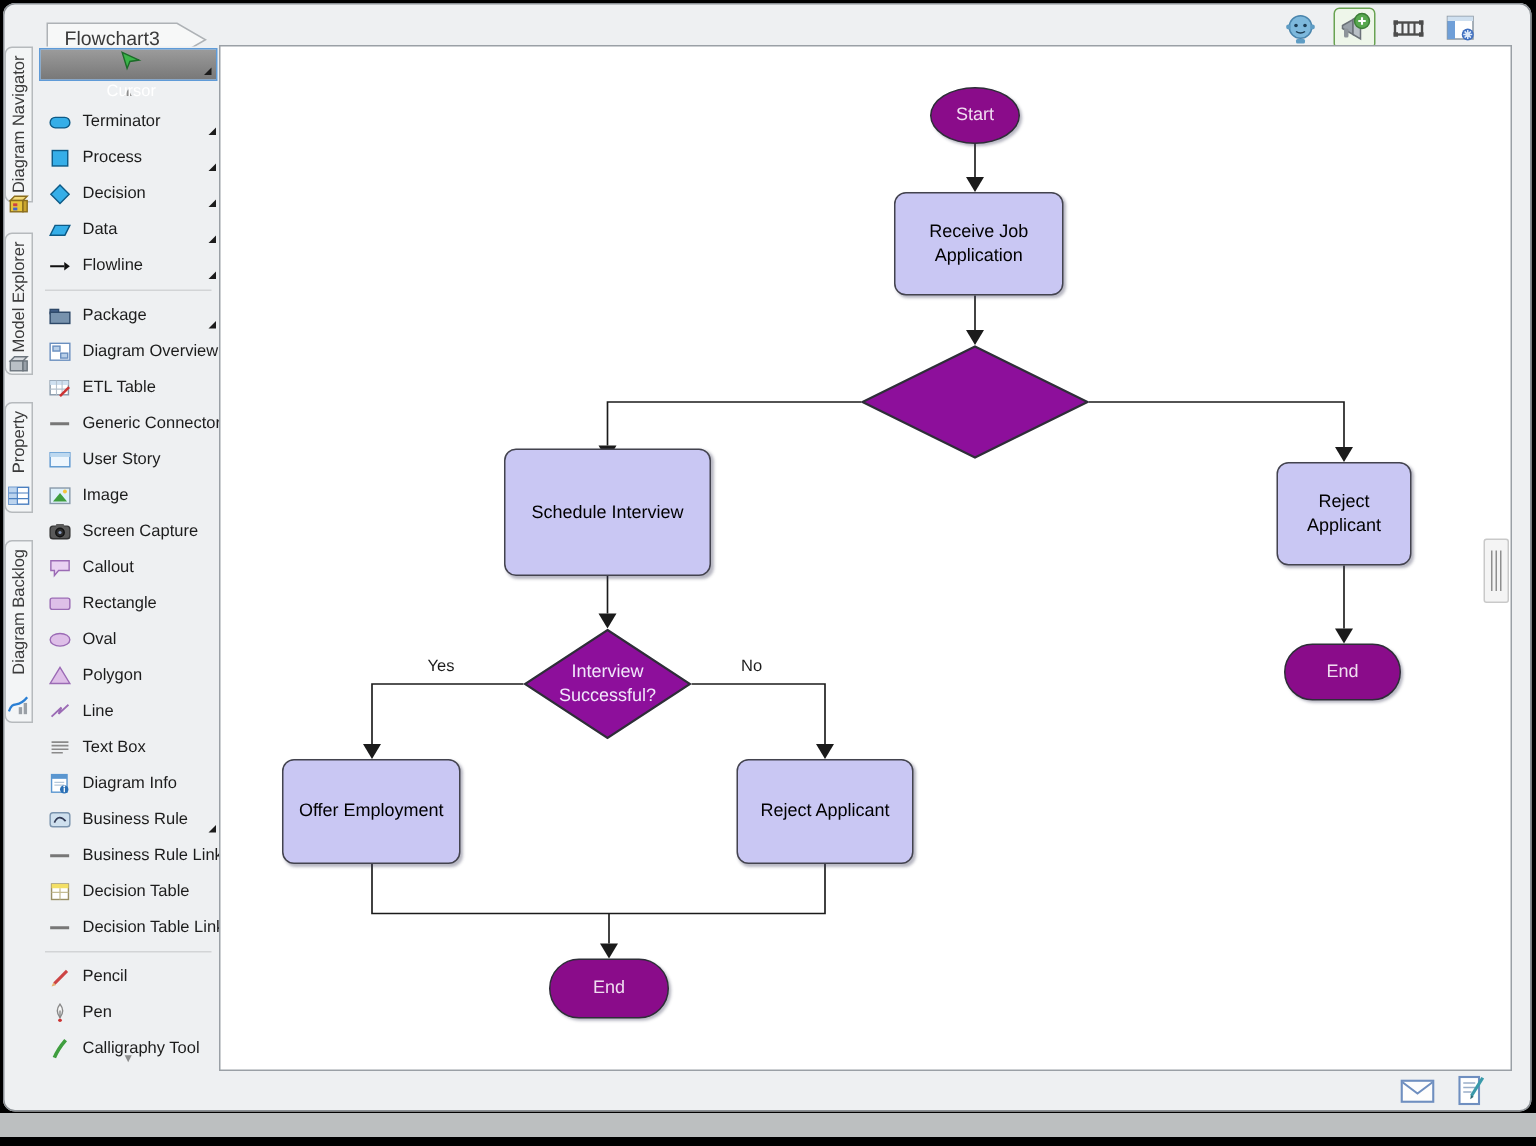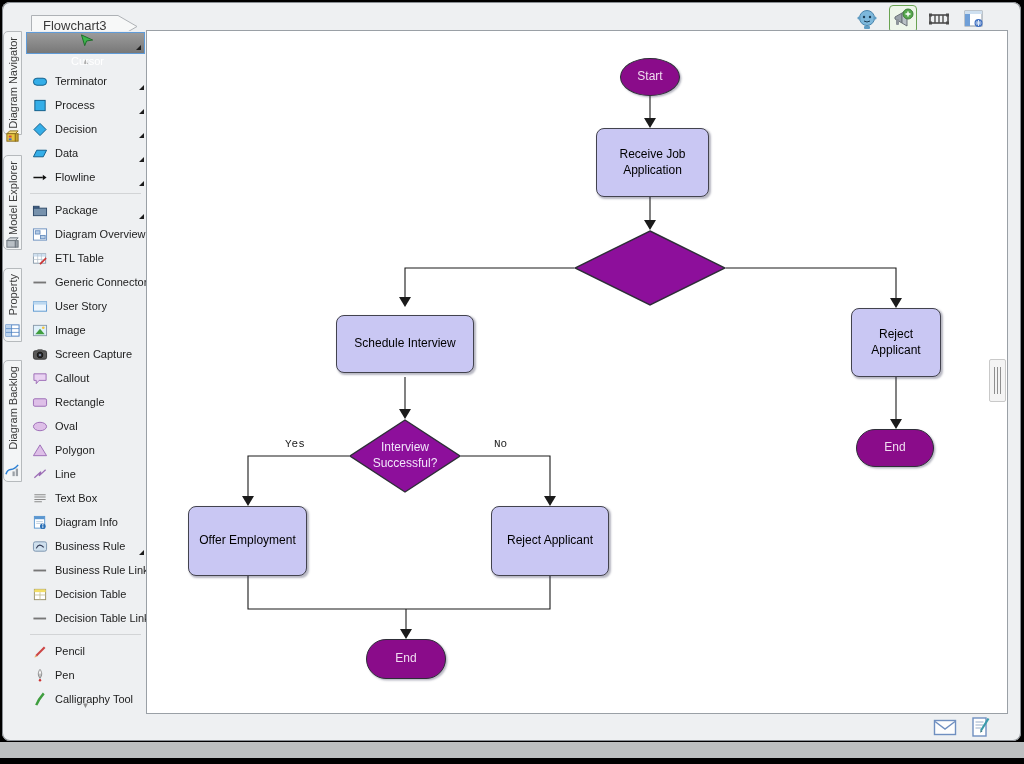--- a/index.html
+++ b/index.html
@@ -49,21 +49,21 @@
            box-shadow:1.5px 1.5px 2px rgba(50,50,80,.35);padding:2px 6px;}
   .term{background:#8a0c8a;border:1px solid #2e2e38;color:#f0ddf0;
         box-shadow:1.5px 1.5px 2px rgba(50,50,80,.35);}
   .ellipse{border-radius:50%;}
   .stadium{border-radius:20px;}
   .diamond{background:transparent;}
   .diamond svg{position:absolute;left:0;top:0;width:100%;height:100%;}
   .diamond .dl{position:relative;z-index:1;}
   .dl.dark{color:#1d1d4e;}
   .dl.light{color:#f1e6fa;}
-  .elabel{position:absolute;font-size:11px;color:#1c1c1c;font-family:Liberation Mono, monospace;}
+  .elabel{position:absolute;font-size:11px;color:#1c1c1c;}
   .grip{position:absolute;left:842px;top:328px;width:15px;height:41px;background:#f4f4f4;
         border:1px solid #c9c9c9;border-radius:2px;display:flex;align-items:center;
         justify-content:center;gap:2px;}
   .grip i{display:block;width:1px;height:27px;background:#8f8f8f;}
 
   
   .sicons{position:absolute;right:30px;top:714px;display:flex;align-items:center;gap:14px;}
 </style>
 </head>
 <body>
@@ -403,21 +403,21 @@
       <div class="node process" style="left:449px;top:97px;width:113px;height:69px;">
         <span>Receive Job Application</span>
       </div>
 
       <div class="node diamond" style="left:427px;top:199px;width:152px;height:76px;">
         <svg viewBox="0 0 152 76" preserveAspectRatio="none">
           <polygon points="76,1 151,38 76,75 1,38" fill="#8d0f9b" stroke="#2e2e38" stroke-width="1.4"></polygon>
         </svg>
       </div>
 
-      <div class="node process" style="left:189px;top:284px;width:138px;height:58px;">
+      <div class="node process" style="left:189px;top:268px;width:138px;height:85px;">
         <span>Schedule Interview</span>
       </div>
 
       <div class="node process" style="left:704px;top:277px;width:90px;height:69px;">
         <span>Reject Applicant</span>
       </div>
 
       <div class="node term stadium" style="left:709px;top:398px;width:78px;height:38px;">
         <span>End</span>
       </div>

